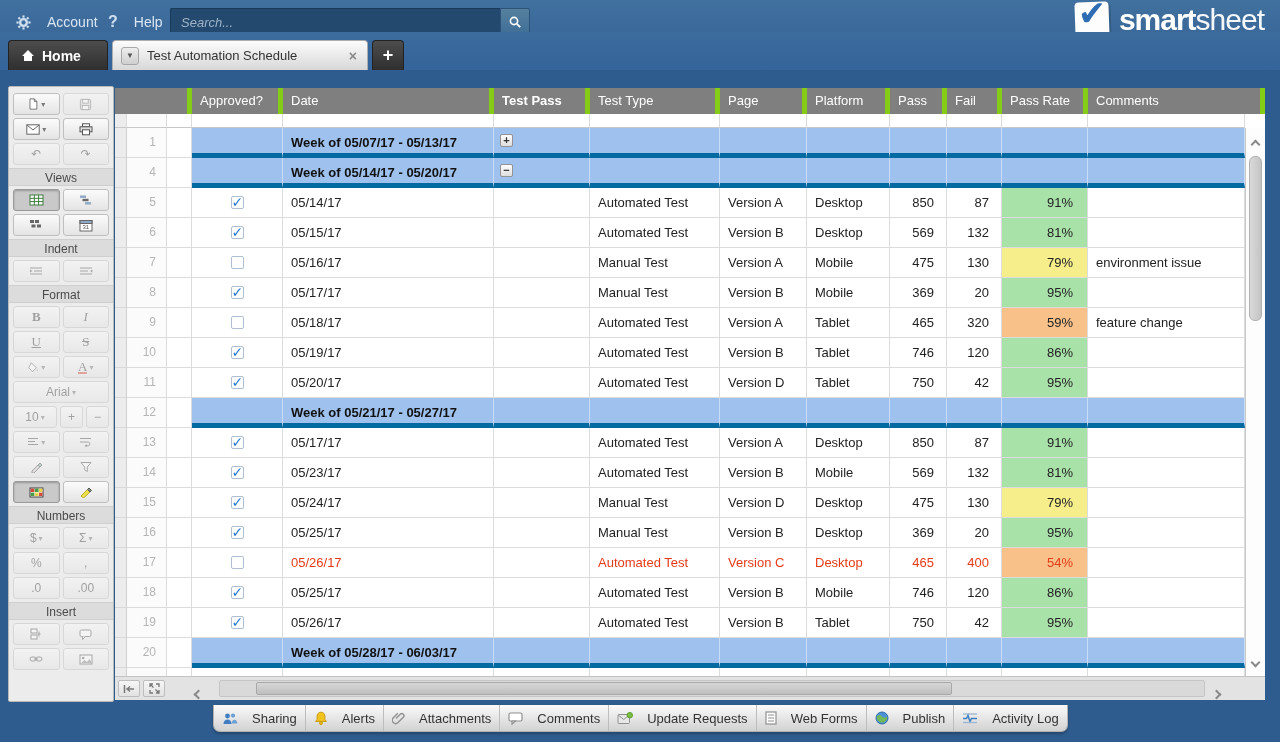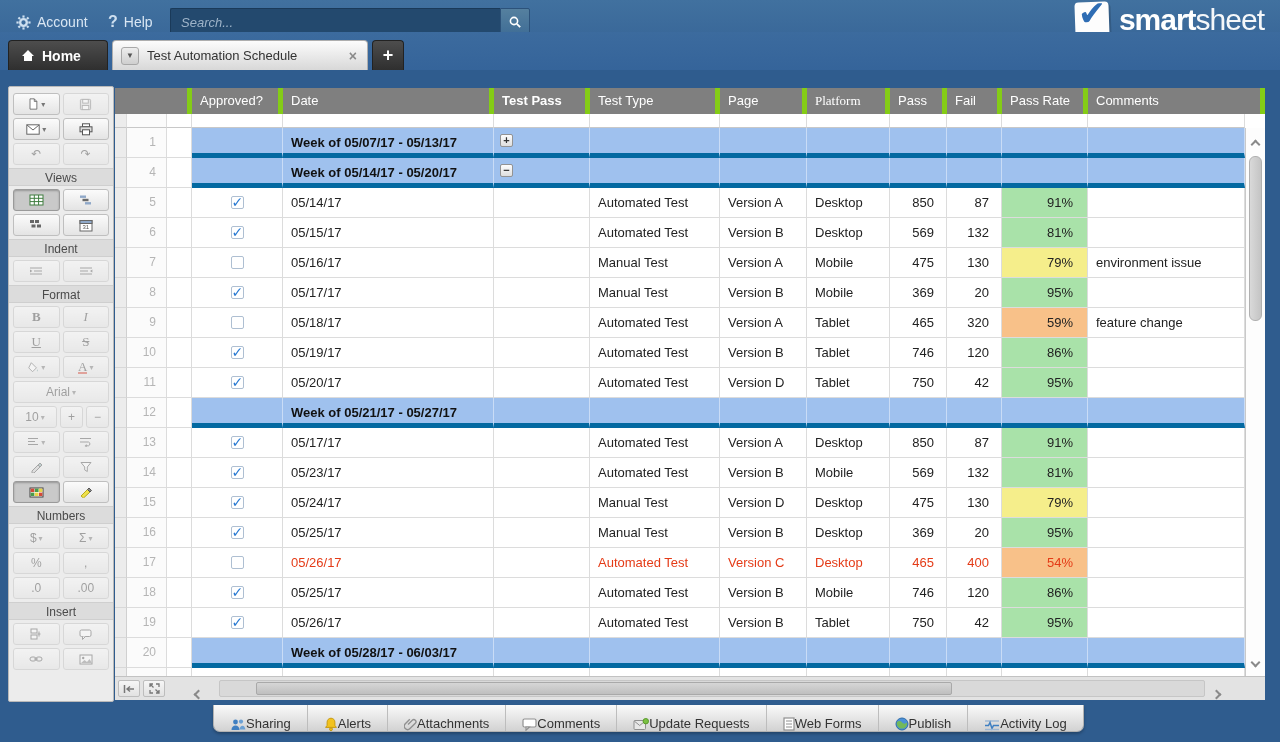--- a/index.html
+++ b/index.html
@@ -3,21 +3,21 @@
 <meta charset="utf-8">
 <style>
   * { margin:0; padding:0; box-sizing:border-box; }
   html,body { width:1280px; height:742px; overflow:hidden; }
   body { font-family:"Liberation Sans","DejaVu Sans",sans-serif; }
   .app { position:relative; width:1280px; height:742px; background:#2f5c8e; overflow:hidden; }
 
   
   .topbar { position:absolute; left:0; top:0; width:1280px; height:44px;
             background:linear-gradient(#41719f,#386698); }
-  .tb-item { position:absolute; top:0; height:44px; display:flex; align-items:center; gap:6px;
+  .tb-item { position:absolute; top:0; height:44px; display:flex; align-items:center; gap:16px;
              color:#d9e6f3; font-size:14px; cursor:pointer; }
   .tb-account { left:16px; }
   .tb-help { left:108px; }
   .help-q { font-weight:bold; font-size:16px; color:#cfe0f0; }
   .searchwrap { position:absolute; left:170px; top:8px; height:28px; display:flex; }
   .search-input { width:330px; height:28px; background:#23496e; border:1px solid #1a3a59;
                   border-right:none; border-radius:2px 0 0 2px; color:#cfd9e4; font-style:italic;
                   font-size:13px; padding:0 10px; outline:none; }
   .search-input::placeholder { color:#9fb4c9; font-style:italic; }
   .search-btn { width:30px; height:28px; background:linear-gradient(#55809f,#3f6d96);
@@ -128,21 +128,21 @@
   .htrack { position:absolute; left:104px; top:3px; width:986px; height:17px; background:#d9d9d9;
             border:1px solid #c6c6c6; border-radius:2px; }
   .hthumb { position:absolute; left:36px; top:1px; width:696px; height:13px;
             background:linear-gradient(#d6d6d6,#bfbfbf); border:1px solid #a9a9a9;
             border-radius:2px; cursor:grab; }
 
   
   .bbar { position:absolute; left:213px; top:705px; height:27px; display:flex;
           background:linear-gradient(#fafafa,#d2d2d2); border:1px solid #b2b2b2; border-top:none;
           border-radius:0 0 7px 7px; box-shadow:0 2px 3px rgba(0,0,0,.25); }
-  .bb-item { display:flex; align-items:flex-end; gap:0; padding:0 16px; font-size:13px; color:#333;
+  .bb-item { display:flex; align-items:center; gap:14px; padding:0 8px; font-size:13px; color:#333;
              border-right:1px solid #bdbdbd; cursor:pointer; }
   .bb-item:last-child { border-right:none; }
   .bb-icon { display:flex; align-items:center; }
 
   svg { display:block; }
 </style>
 </head>
 <body>
 
 <div class="app">
@@ -471,21 +471,21 @@
   </div>
 
   <div class="grid">
     <div class="ghead" id="ghead">
         <div class="hc" style="width: 77px;"></div>
         <div class="hc" style="width: 91px;">Approved?</div>
         <div class="hc" style="width: 211px;">Date</div>
         <div class="hc bold" style="width: 96px;">Test Pass</div>
         <div class="hc" style="width: 130px;">Test Type</div>
         <div class="hc" style="width: 87px;">Page</div>
-        <div class="hc" style="width: 83px; font-family: Liberation Serif, serif;">Platform</div>
+        <div class="hc" style="width: 83px;">Platform</div>
         <div class="hc" style="width: 57px;">Pass</div>
         <div class="hc" style="width: 55px;">Fail</div>
         <div class="hc" style="width: 86px;">Pass Rate</div>
         <div class="hc" style="width: 177px;">Comments</div>
       </div>
     <div class="gsub" id="gsub">
         <div class="sc" style="width: 12px; background: rgb(236, 236, 236);"></div>
         <div class="sc" style="width: 40px; background: rgb(251, 251, 251);"></div>
         <div class="sc" style="width: 25px; background: rgb(255, 255, 255);"></div>
         <div class="sc" style="width: 91px;"></div>

